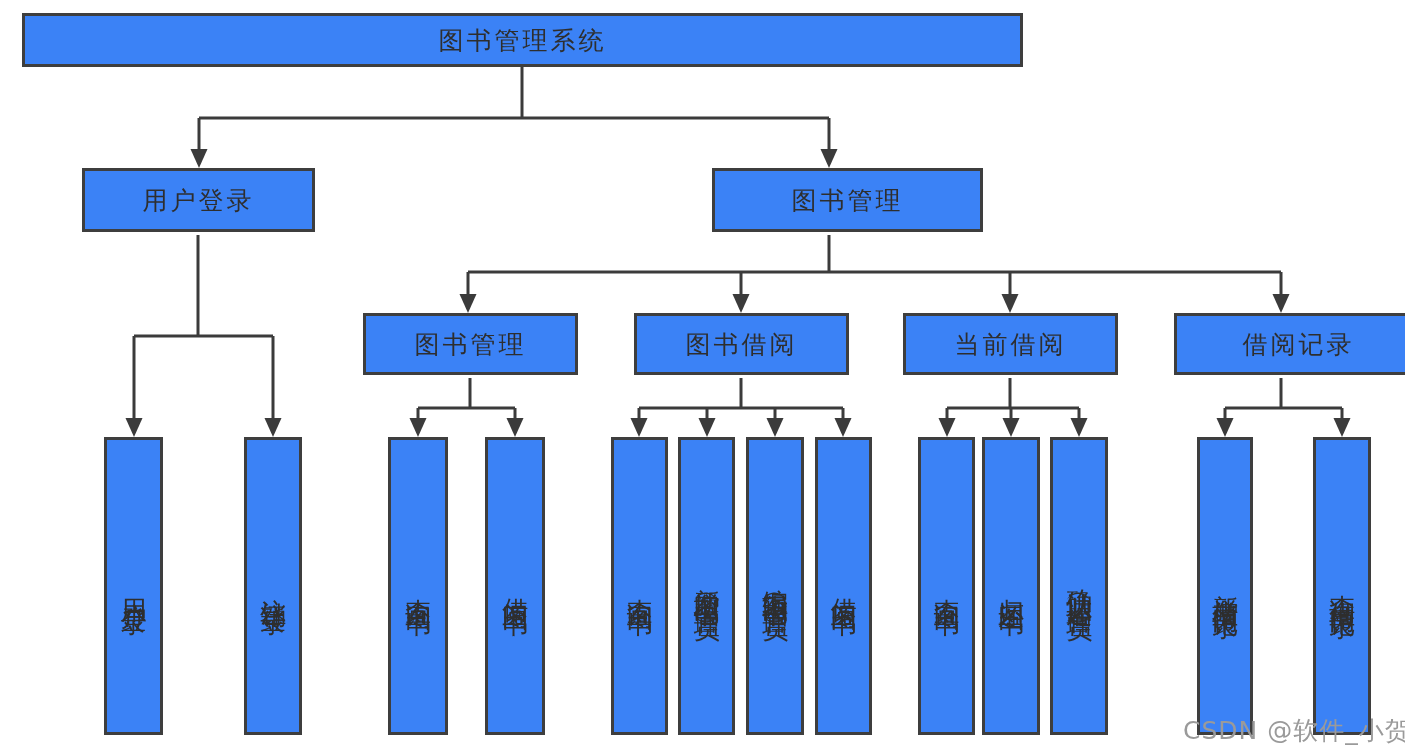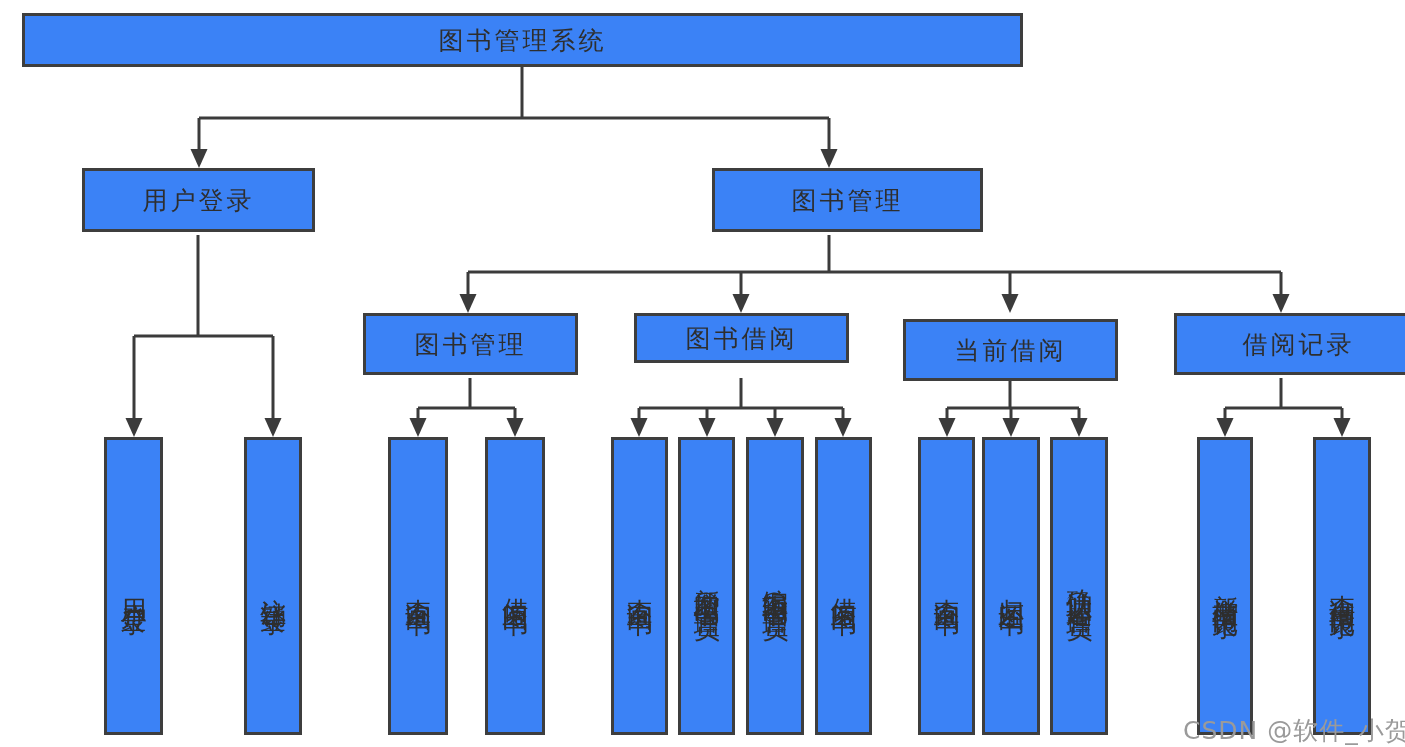--- a/index.html
+++ b/index.html
@@ -141,22 +141,22 @@
       <polygon points="1333.5,418 1350.5,418 1342,437"></polygon>
     </g>
   </svg>
 
   <div class="node h-node" style="left:22px; top:13px; width:1001px; height:54px;">图书管理系统</div>
 
   <div class="node h-node" style="left:82px; top:168px; width:233px; height:64px;">用户登录</div>
   <div class="node h-node" style="left:712px; top:168px; width:271px; height:64px;">图书管理</div>
 
   <div class="node h-node" style="left:363px; top:313px; width:215px; height:62px;">图书管理</div>
-  <div class="node h-node" style="left:634px; top:313px; width:215px; height:50px;">图书借阅</div>
-  <div class="node h-node" style="left:903px; top:313px; width:215px; height:62px;margin-top:6px;">当前借阅</div>
+  <div class="node h-node" style="left:634px; top:313px; width:215px; height:62px;">图书借阅</div>
+  <div class="node h-node" style="left:903px; top:313px; width:215px; height:62px;">当前借阅</div>
   <div class="node h-node" style="left:1174px; top:313px; width:249px; height:62px;">借阅记录</div>
 
   <div class="node leaf" style="left:104px; top:437px; width:59px; height:298px;">用户登录</div>
   <div class="node leaf" style="left:244px; top:437px; width:58px; height:298px;">注销登录</div>
 
   <div class="node leaf" style="left:388px; top:437px; width:60px; height:298px;">查询图书</div>
   <div class="node leaf" style="left:485px; top:437px; width:60px; height:298px;">借阅图书</div>
 
   <div class="node leaf" style="left:611px; top:437px; width:57px; height:298px;">查询图书</div>
   <div class="node leaf" style="left:678px; top:437px; width:57px; height:298px;">新增图书（管理员）</div>

